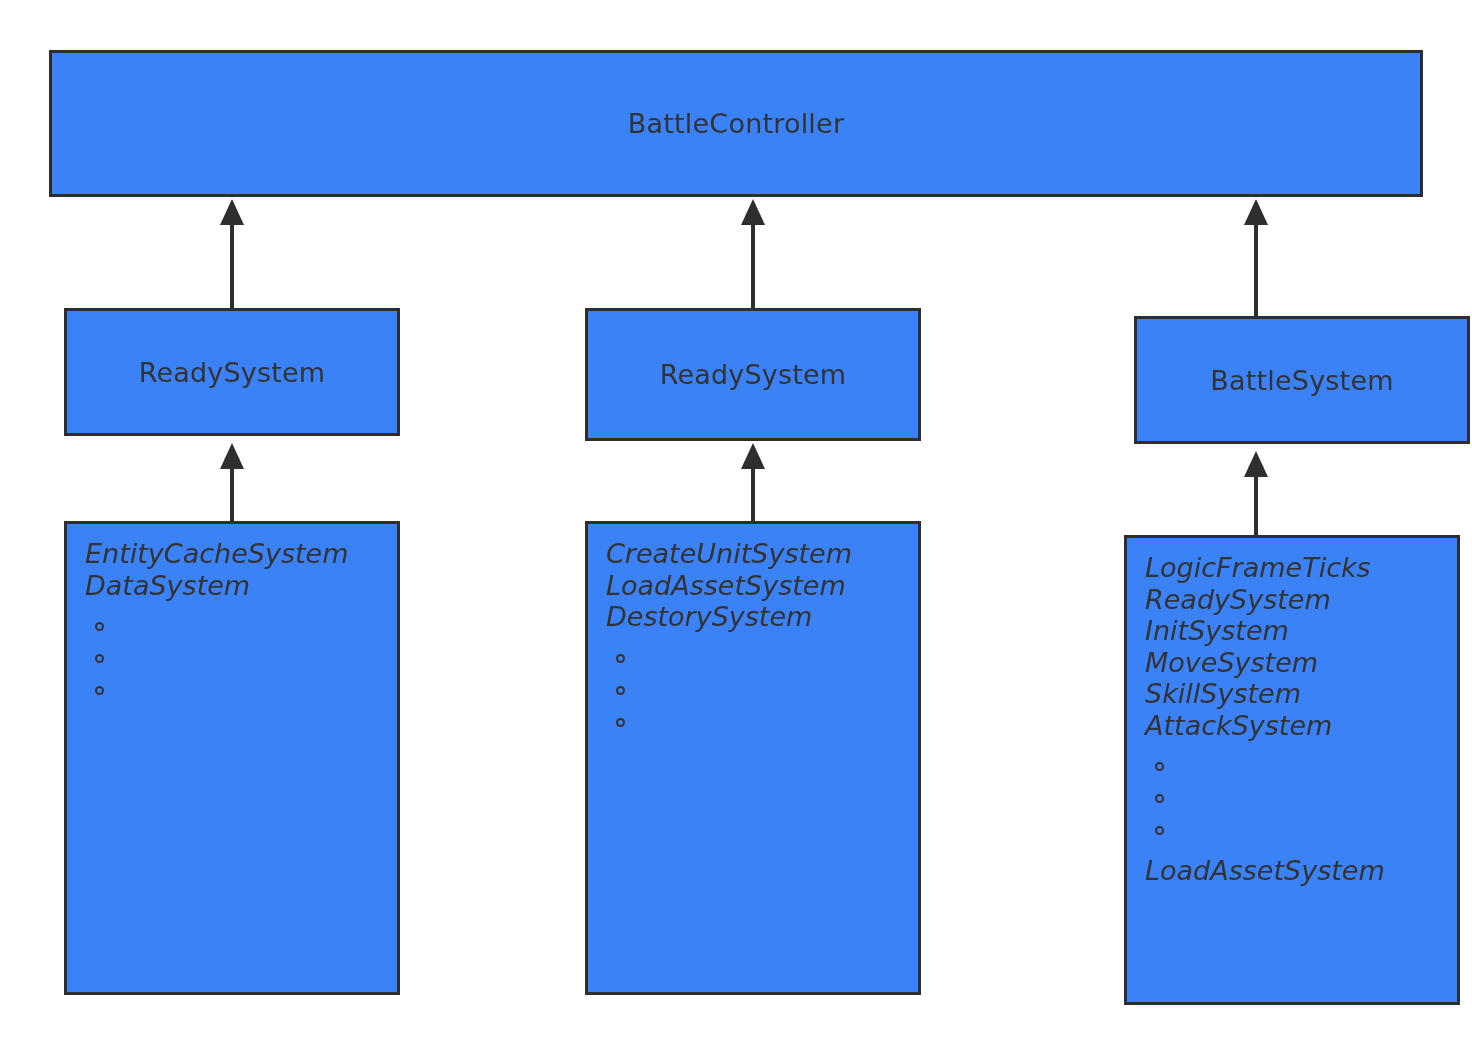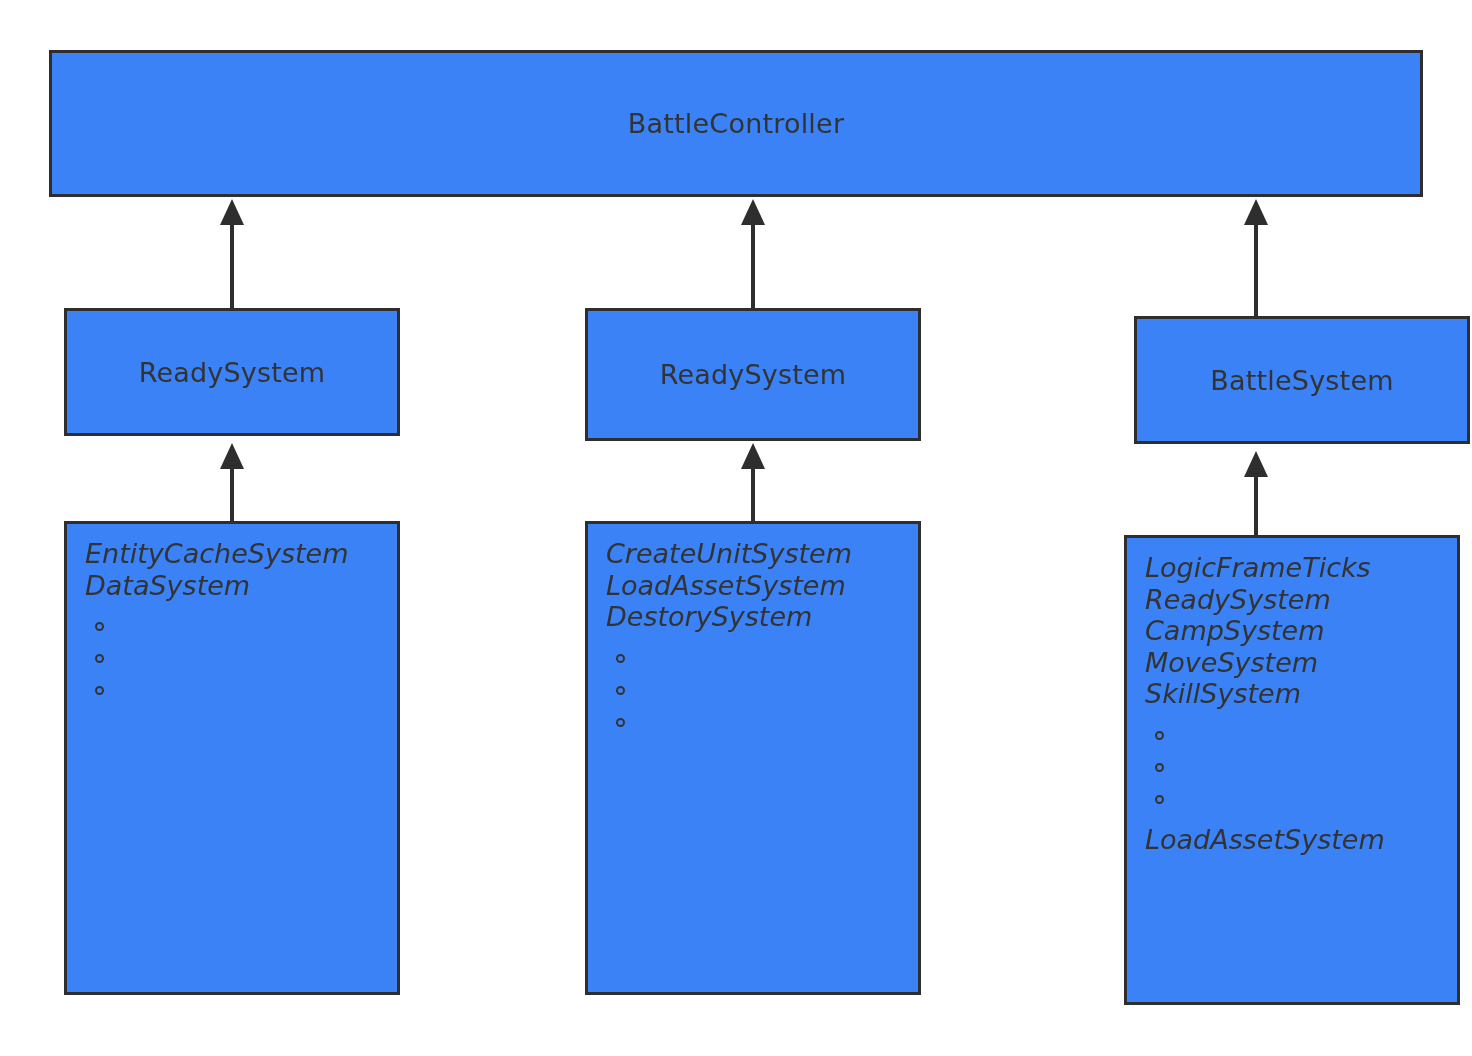--- a/index.html
+++ b/index.html
@@ -150,23 +150,24 @@
       <div class="list-item">DestorySystem</div>
       <div class="spacer-gap"></div>
       <div class="list-item dot"><span class="dotglyph"></span></div>
       <div class="list-item dot"><span class="dotglyph"></span></div>
       <div class="list-item dot"><span class="dotglyph"></span></div>
     </div>
 
   <div class="node listbox" style="left:1124px; top:535px; width:336px; height:470px;">
       <div class="list-item">LogicFrameTicks</div>
       <div class="list-item">ReadySystem</div>
-      <div class="list-item">CampSystem</div>
+      <div class="list-item">InitSystem</div>
       <div class="list-item">MoveSystem</div>
       <div class="list-item">SkillSystem</div>
+      <div class="list-item">AttackSystem</div>
       <div class="spacer-gap"></div>
       <div class="list-item dot"><span class="dotglyph"></span></div>
       <div class="list-item dot"><span class="dotglyph"></span></div>
       <div class="list-item dot"><span class="dotglyph"></span></div>
       <div class="spacer-gap"></div>
       <div class="list-item">LoadAssetSystem</div>
     </div>
 
 </div>
 

